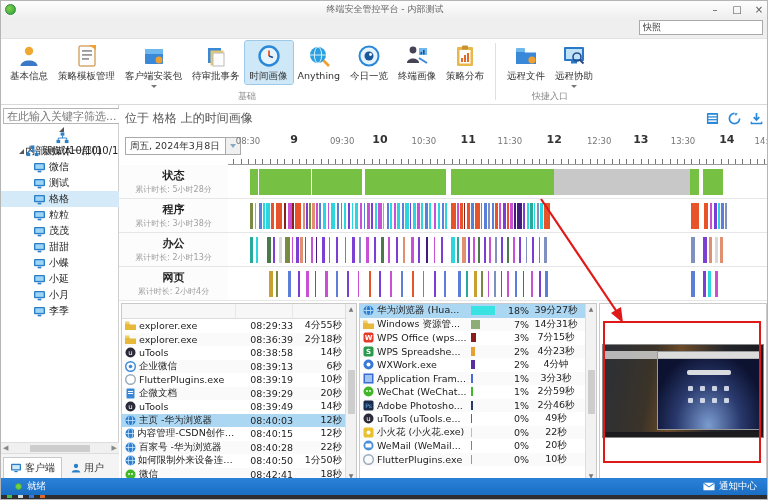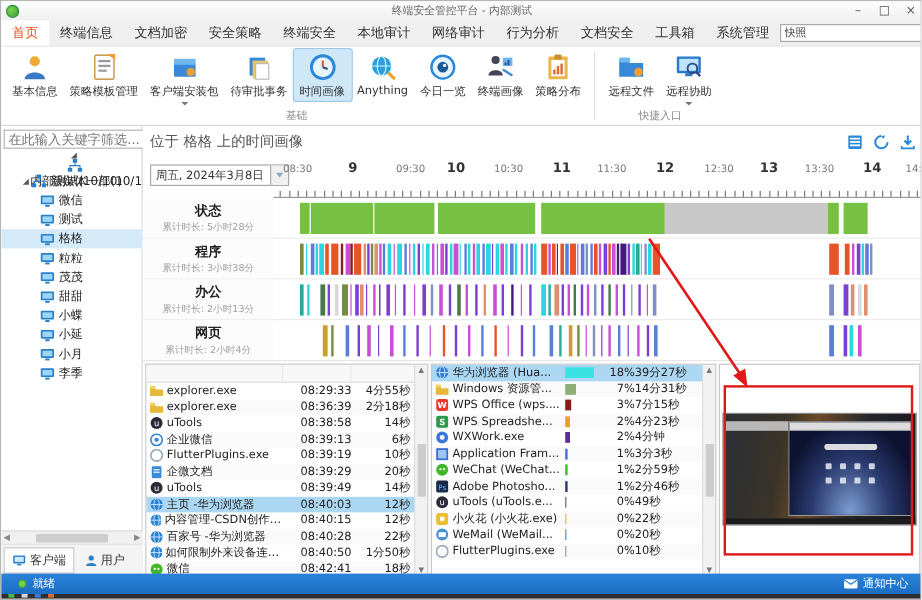--- a/index.html
+++ b/index.html
@@ -39,21 +39,21 @@
   .side-search input { flex:1; height:16px; border:1px solid #b5b5b5; border-right:none; font-size:11px; padding:0 3px; color:#999; font-family:inherit; }
   .side-search .mag { width:16px; height:16px; border:1px solid #b5b5b5; background:#f5f5f5; display:flex; align-items:center; justify-content:center; }
   .tree { position:absolute; left:0; top:22px; width:118px; bottom:50px; overflow:hidden; }
   .tree-row { display:flex; align-items:center; height:16px; cursor:pointer; white-space:nowrap; }
   .tree-row.selected { background:#d5eaf8;text-align:center; }
   .tree-label { font-size:10px; color:#222; margin-left:3px; }
   .expander { width:0; height:0; border-bottom:5px solid #555; border-left:5px solid transparent; margin-right:2px; flex:none; }
   .org-ico, .pc-ico { flex:none; }
   .side-hscroll { position:absolute; left:0; bottom:28px; width:118px; height:11px; background:#f0f0f0; border-top:1px solid #ddd; display:flex; align-items:center; justify-content:space-between; color:#888; font-size:7px; padding:0 2px; }
   .side-hthumb { height:7px; background:#cdcdcd; width:60px; border-radius:1px; }
-  .side-tabs { position:absolute; left:0; bottom:0; width:118px; height:28px; background:#f4f4f4; border-top:1px solid #ddd; display:flex; align-items:flex-start; padding:2px; gap:2px; }
+  .side-tabs { position:absolute; left:0; bottom:0; width:118px; height:28px; background:#f4f4f4; border-top:1px solid #ddd; display:flex; align-items:flex-end; padding:2px; gap:2px; }
   .side-tab { display:flex; align-items:center; gap:3px; font-size:10px; padding:3px 6px; border:1px solid transparent; cursor:pointer; color:#333; }
   .side-tab.active { background:#fff; border-color:#c9c9c9; }
 
   
   .content { position:absolute; left:118px; top:104px; width:650px; height:376px; background:#fff; }
   .panel-header { position:absolute; left:0; top:0; width:650px; height:26px; display:flex; align-items:center; padding:0 6px; }
   .panel-title { font-size:12px; color:#555; }
   .header-icons { margin-left:auto; display:flex; gap:9px; align-items:center; }
   .header-icons svg { cursor:pointer; }
 
@@ -85,21 +85,21 @@
   .tbl-row { display:flex; height:13.5px; align-items:center; font-size:9.5px; color:#222; white-space:nowrap; cursor:pointer; }
   .tbl-row:nth-child(even) { background:#fafafa; }
   .tbl-row.selected { background:#abd7f3; }
   .c-title { flex:1; overflow:hidden; display:flex; align-items:center; gap:3px; padding-left:3px; }
   .c-title span { overflow:hidden; text-overflow:ellipsis; }
   .c-start { width:56px; text-align:right; }
   .c-dur { width:52px; text-align:right; padding-right:3px; }
   .c-bar { width:28px; display:flex; align-items:center; }
   .c-bar i { display:block; height:9px; }
   .c-pct { width:30px; text-align:right; }
-  .c-dur2 { width:56px; text-align:left; padding-right:2px; }
+  .c-dur2 { width:56px; text-align:center; padding-right:2px; }
   .vscroll { position:absolute; right:0; top:0; bottom:0; width:11px; background:#f2f2f2; border-left:1px solid #ddd; display:flex; flex-direction:column; justify-content:space-between; align-items:center; font-size:6px; color:#777; padding:1px 0; }
   .vthumb { width:7px; flex:0 0 44px; background:#cdcdcd; border-radius:1px; }
   .colsep { width:1px; align-self:stretch; background:#e8e8e8; }
 
   
   .snap-panel { position:absolute; left:480px; width:168px; top:0; bottom:0; background:#fff; border:1px solid #c9c9c9; }
   .thumb { position:absolute; left:2px; top:40px; width:162px; height:94px; background:linear-gradient(100deg,#2b2f38 0%,#3a3328 30%,#6b4a28 45%,#23252b 70%,#15161a 100%); overflow:hidden; border:1px solid #888; }
   .thumb-bgwin { position:absolute; left:2px; top:6px; width:60px; height:8px; background:#d9d9d9; opacity:.8; }
   .thumb-win { position:absolute; left:34%; top:6%; width:64%; height:86%; border:1px solid #999; background:#0d1530; }
   .tw-title { height:7px; background:#dcdcdc; border-bottom:1px solid #bbb; }
@@ -131,33 +131,20 @@
     <div class="app-logo"></div>
     <div class="win-title">终端安全管控平台 - 内部测试</div>
     <div class="win-controls">
       <span>–</span>
       <span>□</span>
       <span>×</span>
     </div>
   </div>
 
   <div class="tabbar">
-    <div style="display:flex;">
-        <div class="tab active">首页</div>
-        <div class="tab">终端信息</div>
-        <div class="tab">文档加密</div>
-        <div class="tab">安全策略</div>
-        <div class="tab">终端安全</div>
-        <div class="tab">本地审计</div>
-        <div class="tab">网络审计</div>
-        <div class="tab">行为分析</div>
-        <div class="tab">文档安全</div>
-        <div class="tab">工具箱</div>
-        <div class="tab">系统管理</div>
-      </div>
     <div class="tabbar-right">
       <input class="quick-search" value="快照" style="">
 
     </div>
   </div>
 
   <div class="ribbon" id="ribbon">
       <div class="ribbon-group">
         <div class="ribbon-items">
           <div class="ribbon-item">

